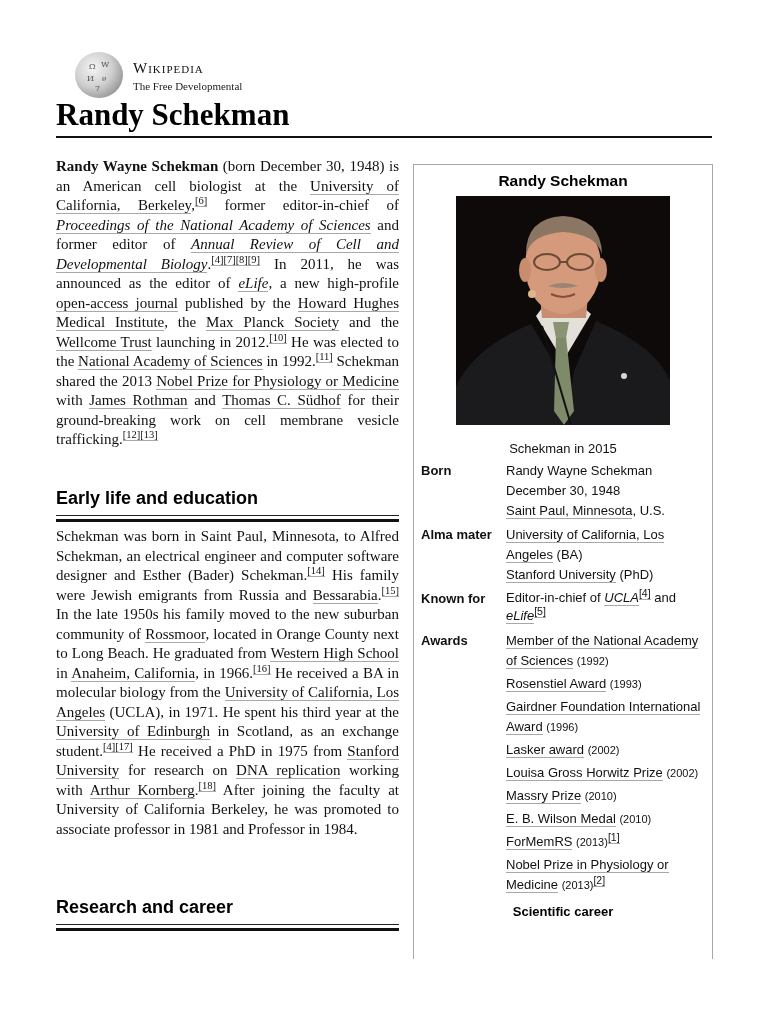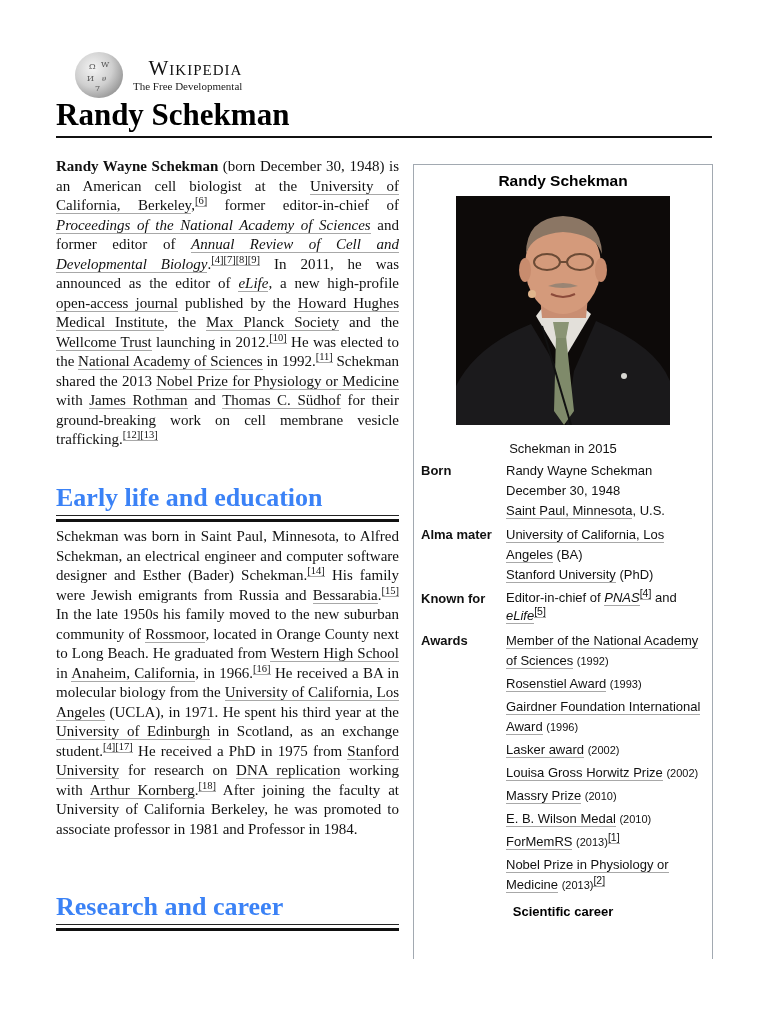--- a/index.html
+++ b/index.html
@@ -3,33 +3,33 @@
 <meta charset="utf-8">
 <style>
   html, body { margin: 0; padding: 0; background: #ffffff; }
   body { width: 768px; height: 1024px; position: relative; overflow: hidden; color: #202122; }
   .logo { position: absolute; left: 75px; top: 52px; height: 46px; display: flex; align-items: center; }
   .globe { width: 48px; height: 46px; border-radius: 50%;
     background: radial-gradient(circle at 38% 35%, #f4f4f4 0%, #cfcfcf 45%, #8a8a8a 85%, #6b6b6b 100%);
     position: relative; }
   .globe span { position: absolute; font-family: "DejaVu Serif", serif; font-size: 8px; color: #555; }
   .wordmark { margin-left: 10px; display: flex; flex-direction: column; font-family: "Liberation Serif", serif; }
-  .wordmark .wm-title { font-size: 21px; letter-spacing: 1px; line-height: 21px; color: #111; font-variant: small-caps; text-align: right; }
+  .wordmark .wm-title { font-size: 15px; letter-spacing: 1px; line-height: 21px; color: #111; font-variant: small-caps; }
   .wordmark .wm-sub { font-size: 11px; line-height: 13px; color: #222; margin-top: 1px; }
   h1.page-title { position: absolute; left: 56px; top: 95px; margin: 0; font-family: "Liberation Serif", serif;
     font-weight: bold; font-size: 31px; color: #000; line-height: 40px; }
   .title-rule { position: absolute; left: 56px; top: 136px; width: 656px; height: 2px; background: #111; }
 
   .article { position: absolute; left: 56px; top: 157px; width: 343px; font-family: "Liberation Serif", serif;
     font-size: 15px; line-height: 19.5px; color: #111; }
   .article p { margin: 0; text-align: justify; }
   a.lnk { color: #111; text-decoration: none; border-bottom: 1px solid #a8a8a8; }
   a.lnk.it { font-style: italic; }
   sup.ref { font-size: 10.5px; line-height: 0; vertical-align: super; border-bottom: 1px solid #a8a8a8; }
-  h2.section { font-family: Liberation Serif, serif; font-weight: bold; font-size: 26px; color: #3b82f6; margin: 0;
+  h2.section { font-family: Liberation Sans, sans-serif; font-weight: bold; font-size: 18px; color: #000000; margin: 0;
     line-height: 28px; }
   .sec-rule { height: 3px; border-top: 1px solid #222; border-bottom: 3px solid #111; margin-top: 3px; }
   .sec1 { position: absolute; left: 56px; top: 484px; width: 343px; }
   .sec1-body { position: absolute; left: 56px; top: 527px; width: 343px; font-family: "Liberation Serif", serif;
     font-size: 15px; line-height: 19.5px; color: #111; }
   .sec1-body p { margin: 0; text-align: justify; }
   .sec2 { position: absolute; left: 56px; top: 893px; width: 343px; }
 
   .infobox { position: absolute; left: 413px; top: 164px; width: 298px; height: 794px;
     border: 1px solid #a2a9b1; border-bottom: none; font-family: "Liberation Sans", sans-serif; color: #202122; }
@@ -136,21 +136,21 @@
       <div class="ib-label">Alma mater</div>
       <div class="ib-value">
         <div><a class="lnk">University of California, Los Angeles</a><span> (BA)</span></div>
         <div><a class="lnk">Stanford University</a><span> (PhD)</span></div>
       </div>
     </div>
 
     <div class="ib-row">
       <div class="ib-label">Known for</div>
       <div class="ib-value" style="line-height:18px;">
-        <span>Editor-in-chief of </span><a class="lnk it">PNAS</a><sup class="ref">[4]</sup><span> and </span><a class="lnk it">eLife</a><sup class="ref">[5]</sup>
+        <span>Editor-in-chief of </span><a class="lnk it">UCLA</a><sup class="ref">[4]</sup><span> and </span><a class="lnk it">eLife</a><sup class="ref">[5]</sup>
       </div>
     </div>
 
     <div class="ib-row" style="margin-top:6px;">
       <div class="ib-label">Awards</div>
       <div class="ib-value">
         <div class="ib-award"><a class="lnk">Member of the National Academy of Sciences</a> <span class="yr">(1992)</span></div>
         <div class="ib-award"><a class="lnk">Rosenstiel Award</a> <span class="yr">(1993)</span></div>
         <div class="ib-award"><a class="lnk">Gairdner Foundation International Award</a> <span class="yr">(1996)</span></div>
         <div class="ib-award"><a class="lnk">Lasker award</a> <span class="yr">(2002)</span></div>

